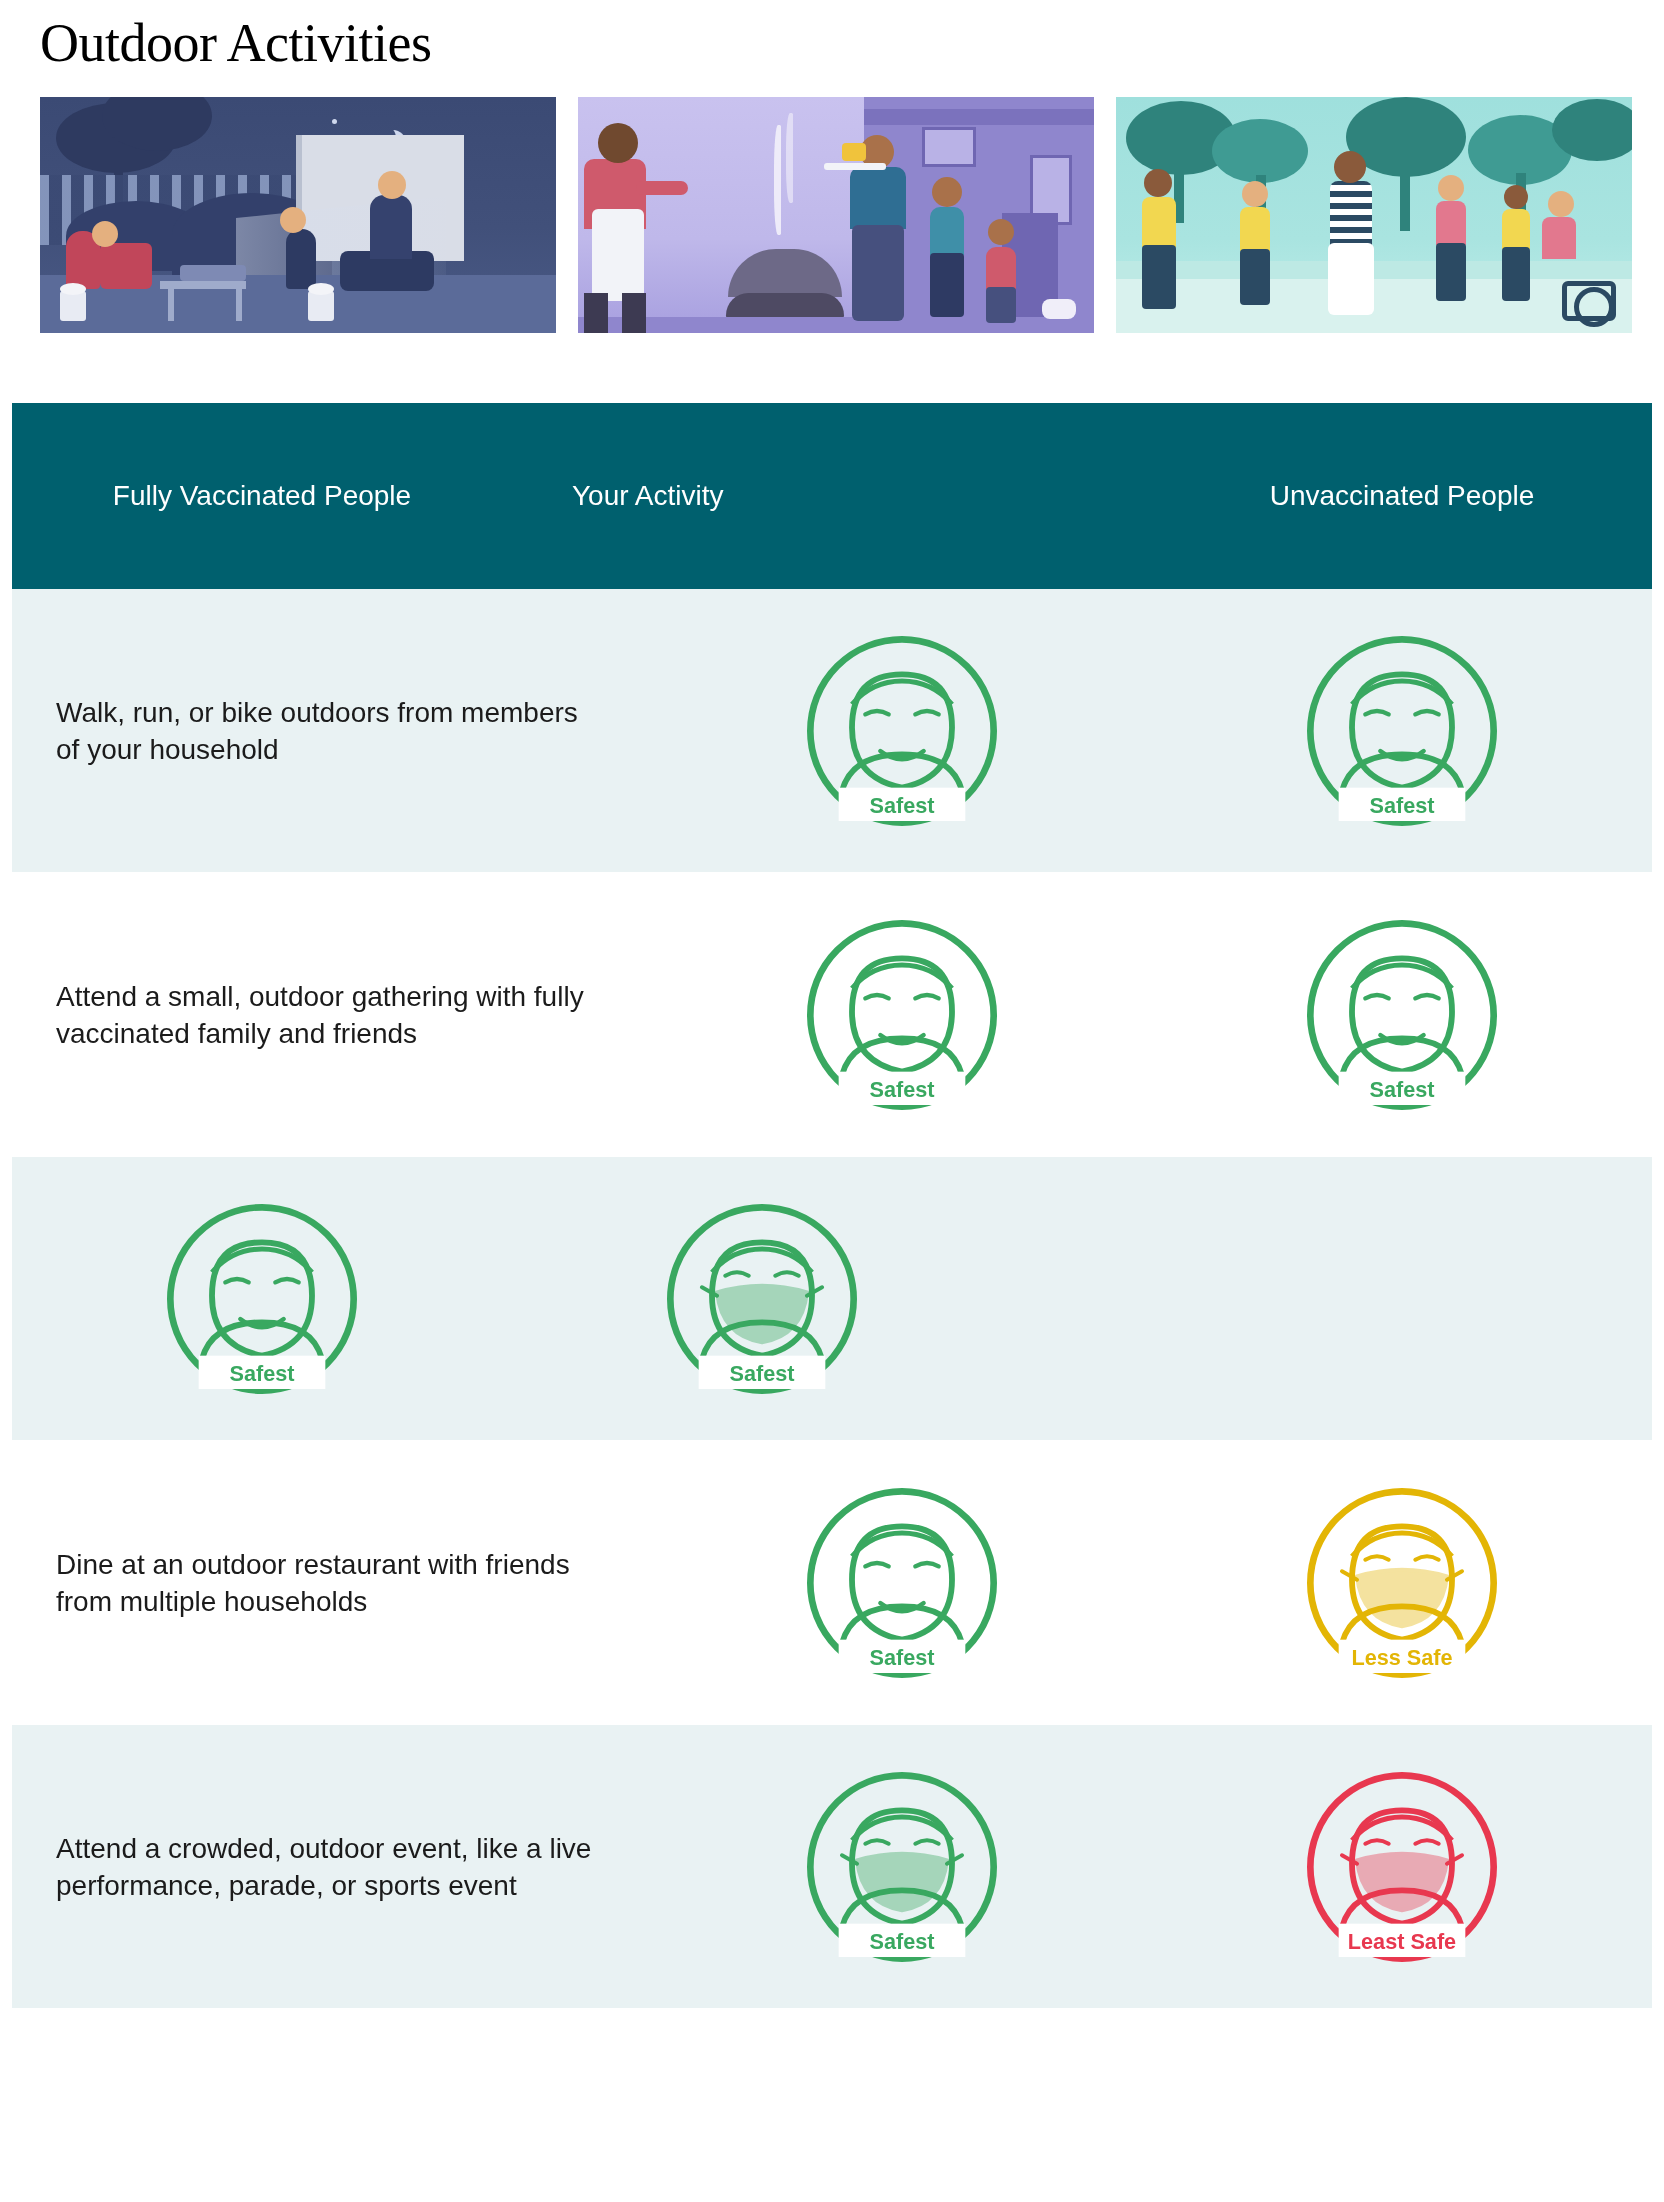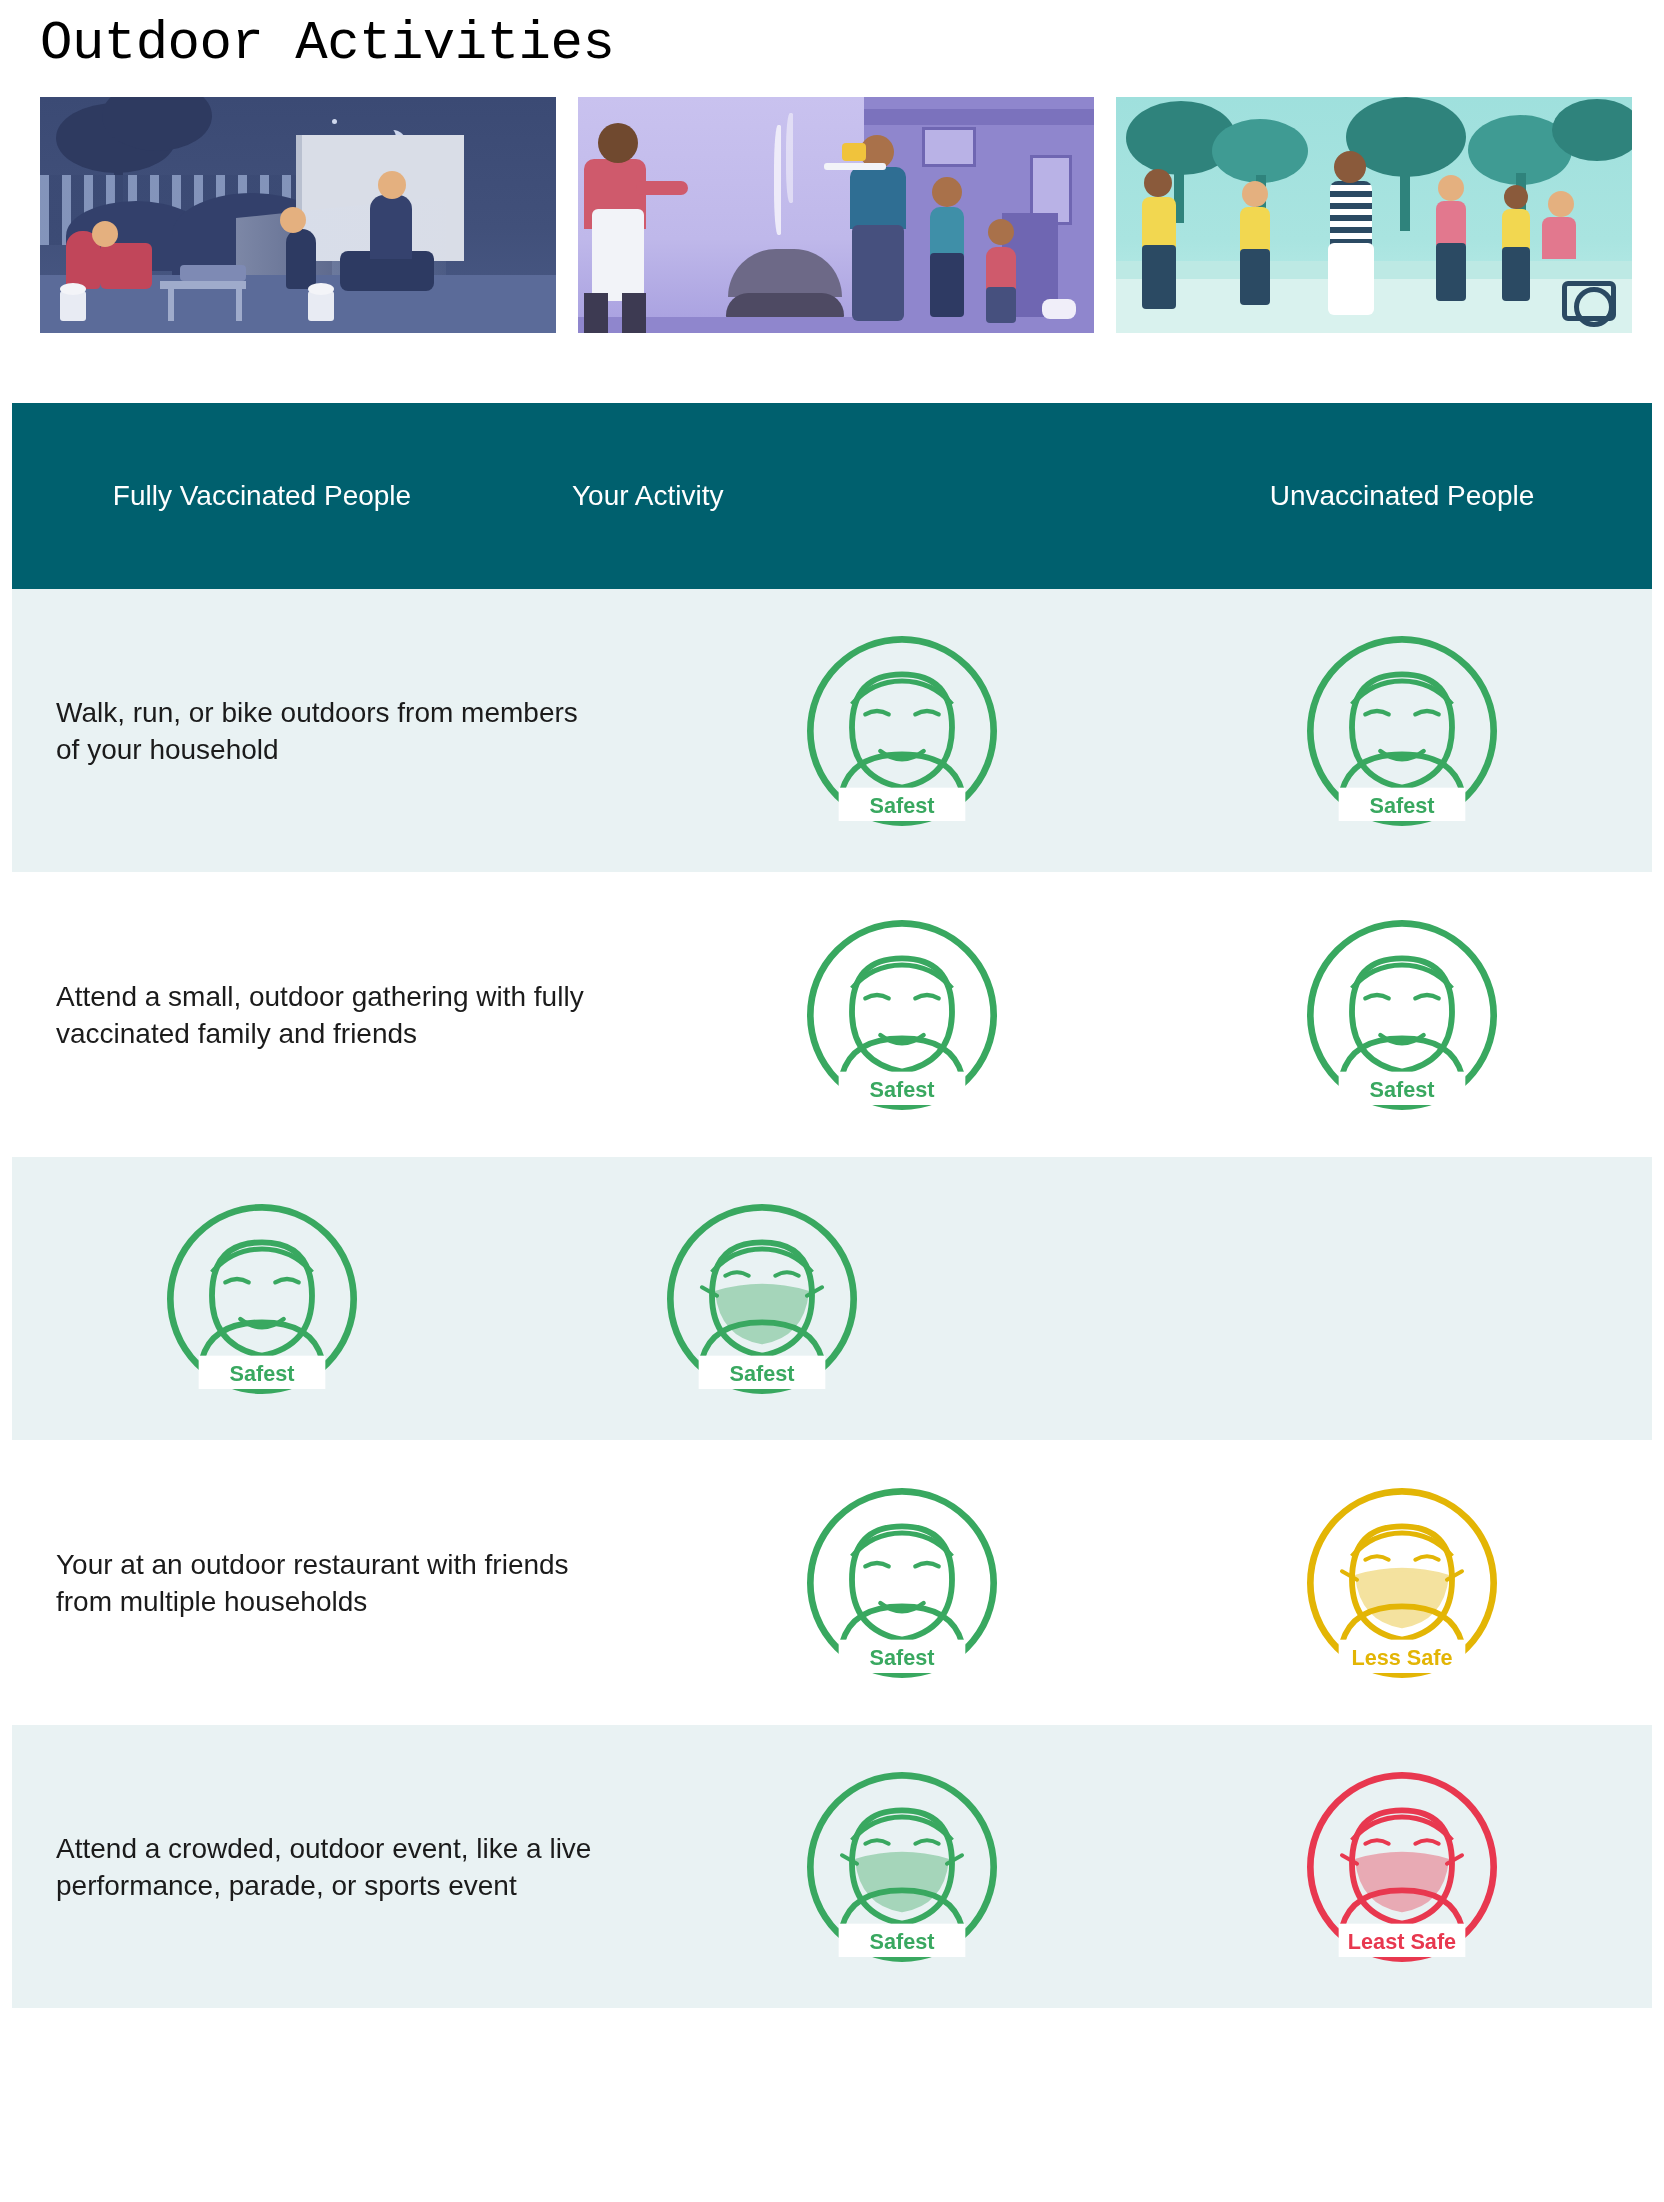--- a/index.html
+++ b/index.html
@@ -14,21 +14,21 @@
     color: #1b1b1b;
   }
   .page {
     width: 1664px;
     min-height: 2202px;
     padding: 0 0 40px 0;
     background: #fff;
     position: relative;
   }
   .page-title {
-    font-family: Liberation Mono, monospace;
+    font-family: Liberation Serif, serif;
     font-size: 54px;
     font-weight: 400;
     letter-spacing: -0.5px;
     color: #000;
     margin: 14px 0 0 40px;
     line-height: 1.1;
   }
 
   
   .illustrations {
@@ -371,21 +371,21 @@
        <path d="M68 46 q7 -4 14 0" stroke="#39a860" stroke-width="2.4" fill="none" stroke-linecap="round"></path>
        <path d="M33 56 q27 -8 54 0 q-3 26 -27 30 q-24 -4 -27 -30 z" fill="#39a860" opacity="0.38" stroke="#39a860" stroke-width="2.4"></path>
        <path d="M33 58 l-9 -5 M87 58 l9 -5" stroke="#39a860" stroke-width="2.4" stroke-linecap="round"></path>
     <rect x="22" y="94" width="76" height="20" fill="#ffffff"></rect>
     <path d="M6 104 h108" stroke="#39a860" stroke-width="0" fill="none"></path>
     <text x="60" y="109" text-anchor="middle" font-family="Liberation Sans, sans-serif" font-size="13" font-weight="bold" fill="#39a860">Safest</text>
   </svg>
      </div>
         </div>
         <div class="row plain">
-          <div class="cell-activity">Your at an outdoor restaurant with friends from multiple households</div>
+          <div class="cell-activity">Dine at an outdoor restaurant with friends from multiple households</div>
      <div class="cell-icon">
 
   <svg class="risk" viewBox="0 0 120 120" role="img">
     <circle cx="60" cy="60" r="55" fill="none" stroke="#39a860" stroke-width="4"></circle>
     <path d="M24 96 q6 -22 36 -22 q30 0 36 22 z" fill="none" stroke="#39a860" stroke-width="3.5"></path>
     <path d="M30 58 q0 -32 30 -32 q30 0 30 32 q0 30 -30 36 q-30 -6 -30 -36 z" fill="none" stroke="#39a860" stroke-width="3.5"></path>
     <path d="M30 44 q12 -14 30 -14 q18 0 30 14" fill="none" stroke="#39a860" stroke-width="3"></path>
     <path d="M38 50 q7 -4 14 0" stroke="#39a860" stroke-width="2.6" fill="none" stroke-linecap="round"></path>
        <path d="M68 50 q7 -4 14 0" stroke="#39a860" stroke-width="2.6" fill="none" stroke-linecap="round"></path>
        <path d="M47 72 q13 10 26 0" stroke="#39a860" stroke-width="2.6" fill="none" stroke-linecap="round"></path>

